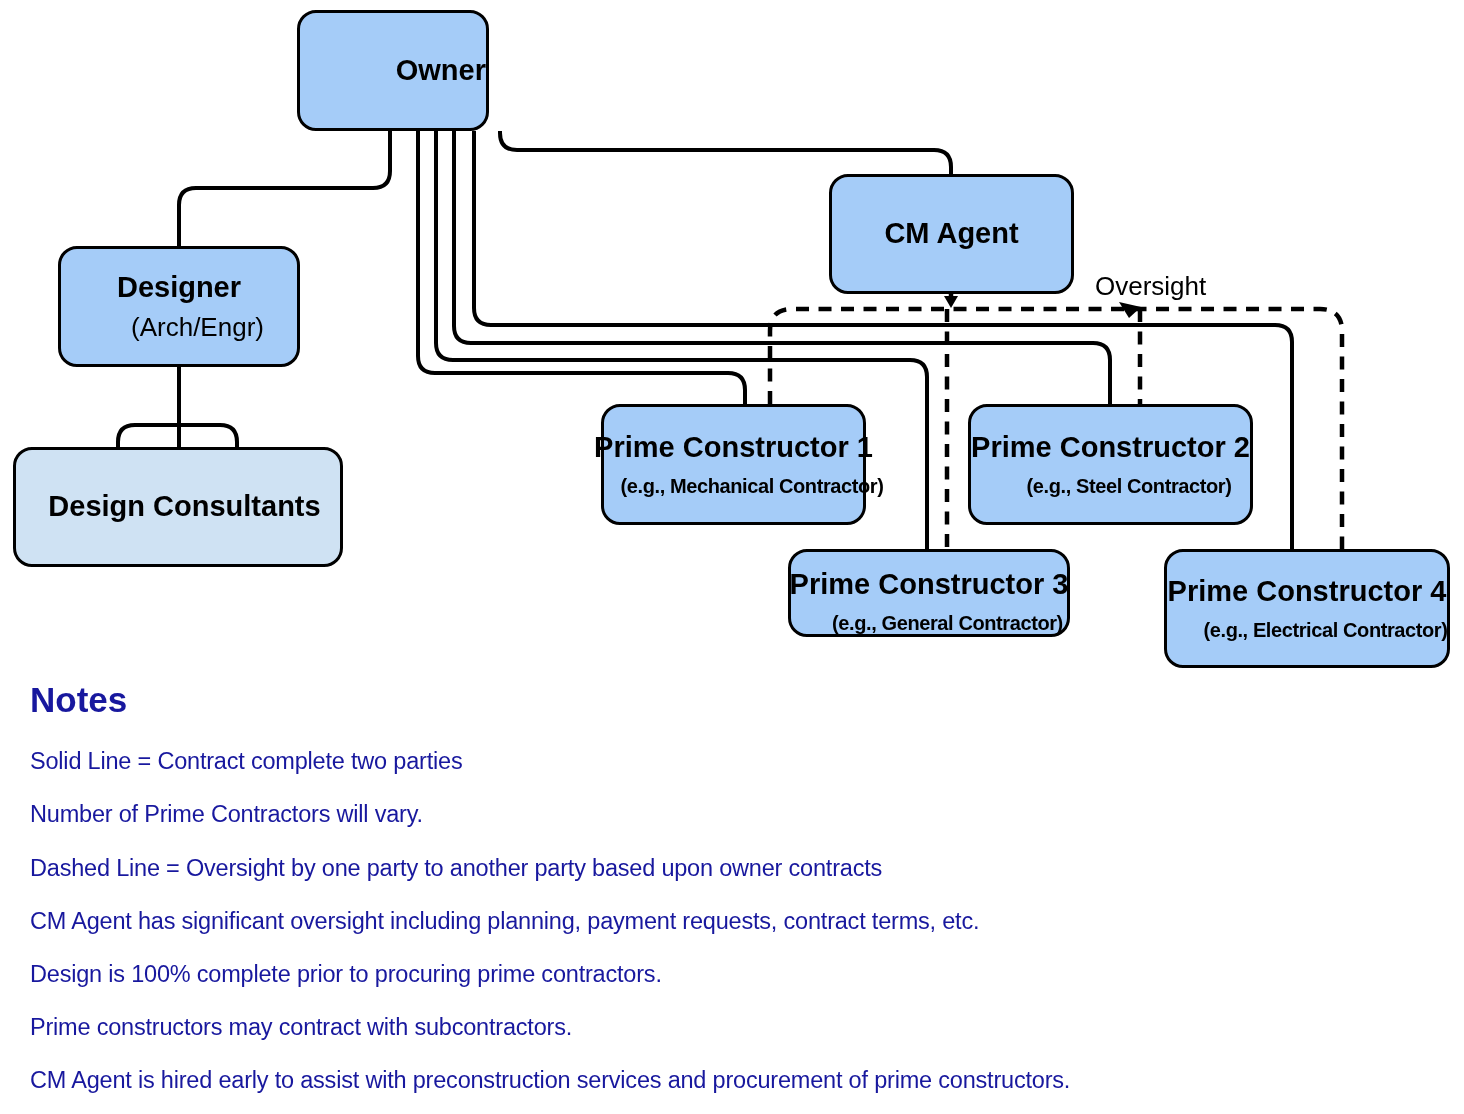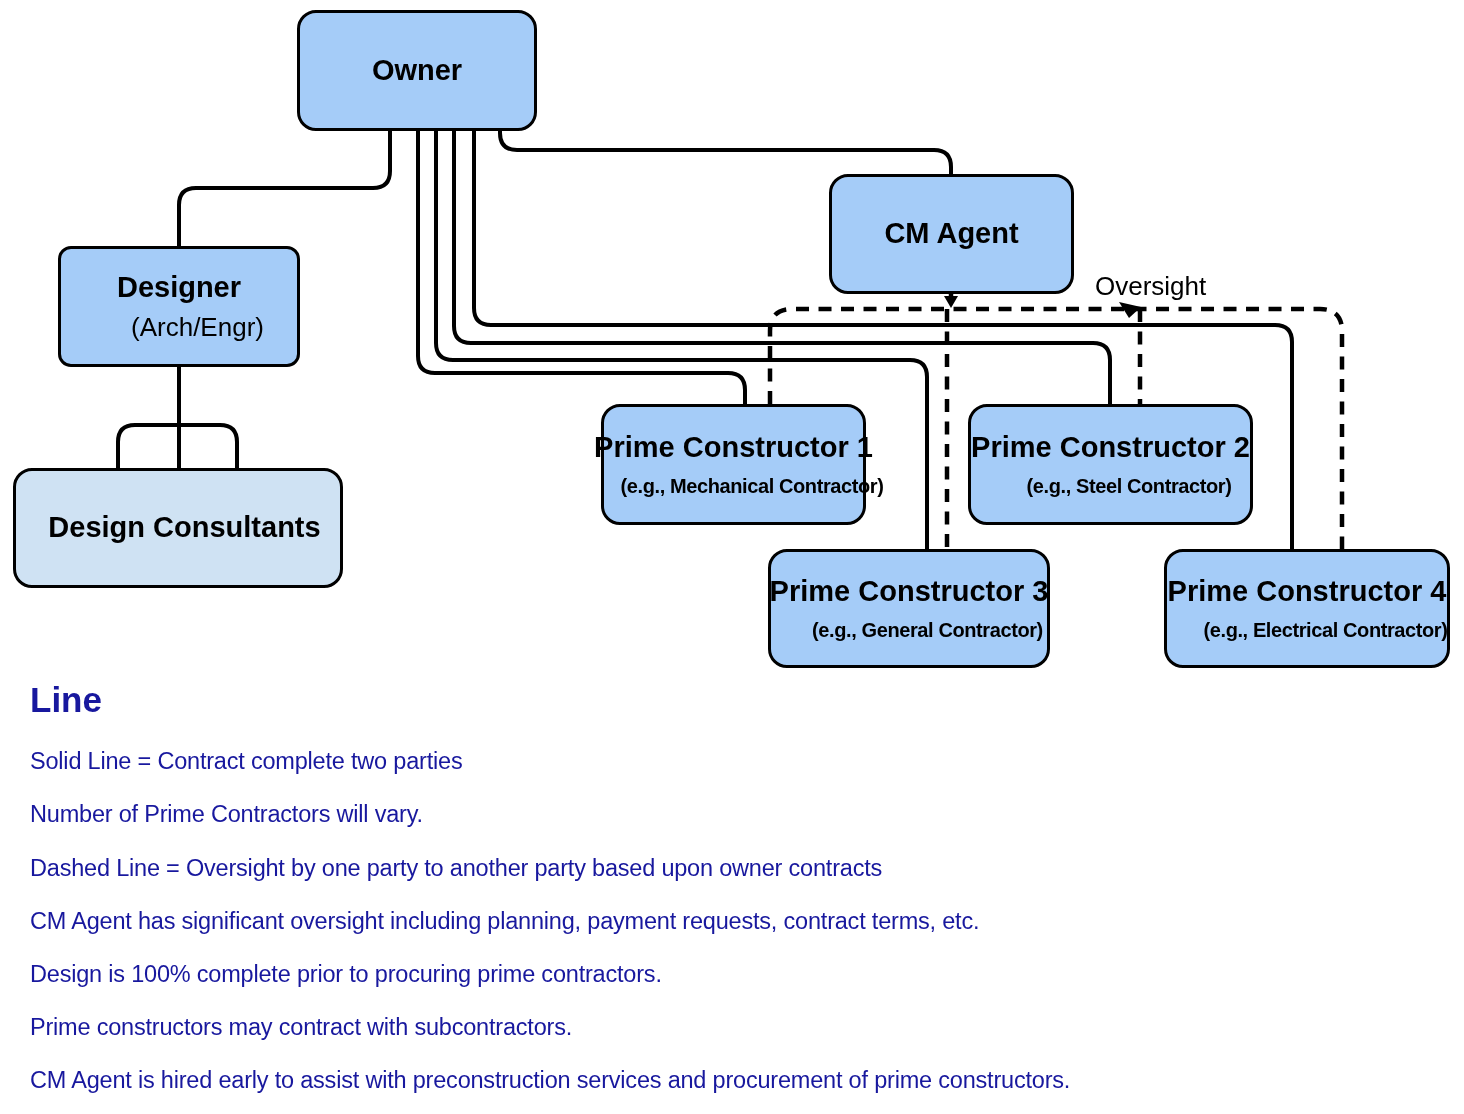--- a/index.html
+++ b/index.html
@@ -67,61 +67,61 @@
       <path d="M947 309 V549"></path>
       <path d="M1140 309 V404"></path>
       <path d="M951 294 V297"></path>
     </g>
     <g fill="#000000" stroke="none">
       <polygon points="944,296 958,296 951,308"></polygon>
       <polygon points="1119,302 1141,307 1129,318"></polygon>
     </g>
   </svg>
 
-  <div class="node" style="left:297px;top:10px;width:240px;height:121px;">
+  <div class="node" style="left:297px;top:10px;width:192px;height:121px;align-items:flex-end;">
     <span class="title">Owner</span>
   </div>
 
-  <div class="node" style="left:58px;top:246px;width:242px;height:121px;border-radius:13px;">
+  <div class="node" style="left:58px;top:246px;width:242px;height:121px;">
     <span class="title">Designer</span>
     <span class="subtitle plain">(Arch/Engr)</span>
   </div>
 
-  <div class="node light" style="left:13px;top:468px;width:330px;height:120px;padding-left:13px;">
+  <div class="node light" style="left:13px;top:447px;width:330px;height:120px;padding-left:13px;">
     <span class="title">Design Consultants</span>
   </div>
 
   <div class="node" style="left:829px;top:174px;width:245px;height:120px;">
     <span class="title">CM Agent</span>
   </div>
 
   <div class="node" style="left:601px;top:404px;width:265px;height:121px;">
     <span class="title">Prime Constructor 1</span>
     <span class="subtitle">(e.g., Mechanical Contractor)</span>
   </div>
 
   <div class="node" style="left:968px;top:404px;width:285px;height:121px;">
     <span class="title">Prime Constructor 2</span>
     <span class="subtitle">(e.g., Steel Contractor)</span>
   </div>
 
-  <div class="node" style="left:768px;top:549px;width:282px;height:119px;">
+  <div class="node" style="left:788px;top:549px;width:282px;height:88px;justify-content:flex-end;">
     <span class="title">Prime Constructor 3</span>
     <span class="subtitle">(e.g., General Contractor)</span>
   </div>
 
   <div class="node" style="left:1164px;top:549px;width:286px;height:119px;">
     <span class="title">Prime Constructor 4</span>
     <span class="subtitle">(e.g., Electrical Contractor)</span>
   </div>
 
   <div class="float-label" style="left:1095px;top:271px;">Oversight</div>
 
   <div class="notes">
-    <h2>Line</h2>
+    <h2>Notes</h2>
     <p>Solid Line = Contract complete two parties</p>
     <p>Number of Prime Contractors will vary.</p>
     <p>Dashed Line = Oversight by one party to another party based upon owner contracts</p>
     <p>CM Agent has significant oversight including planning, payment requests, contract terms, etc.</p>
     <p>Design is 100% complete prior to procuring prime contractors.</p>
     <p>Prime constructors may contract with subcontractors.</p>
     <p>CM Agent is hired early to assist with preconstruction services and procurement of prime constructors.</p>
   </div>
 
 </div>

